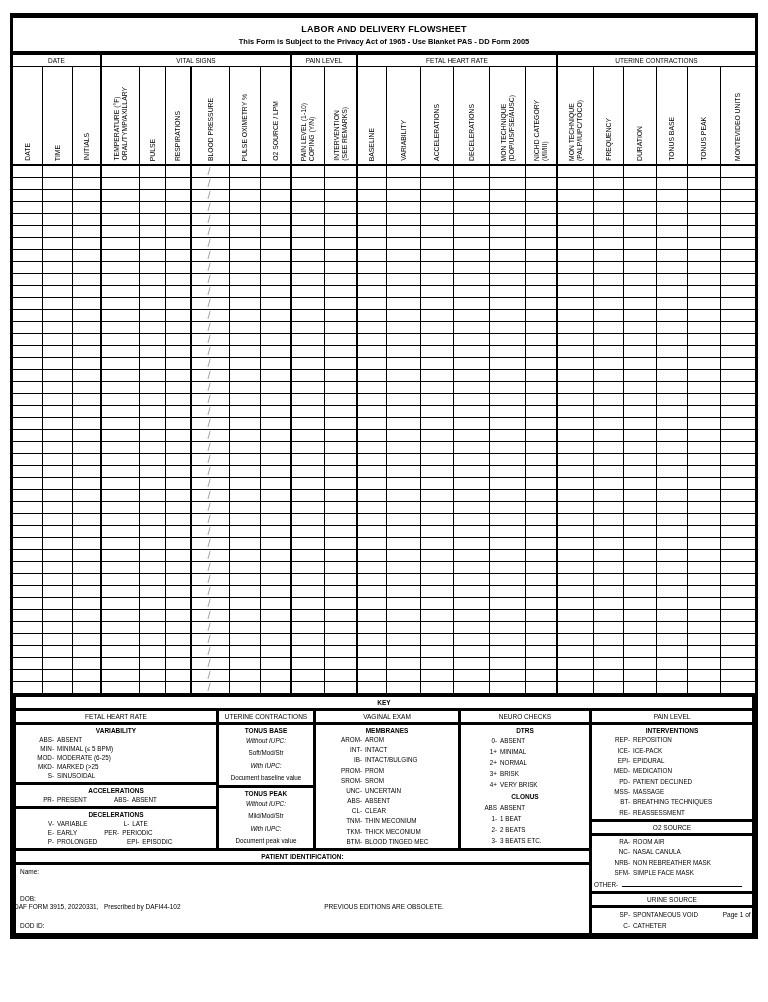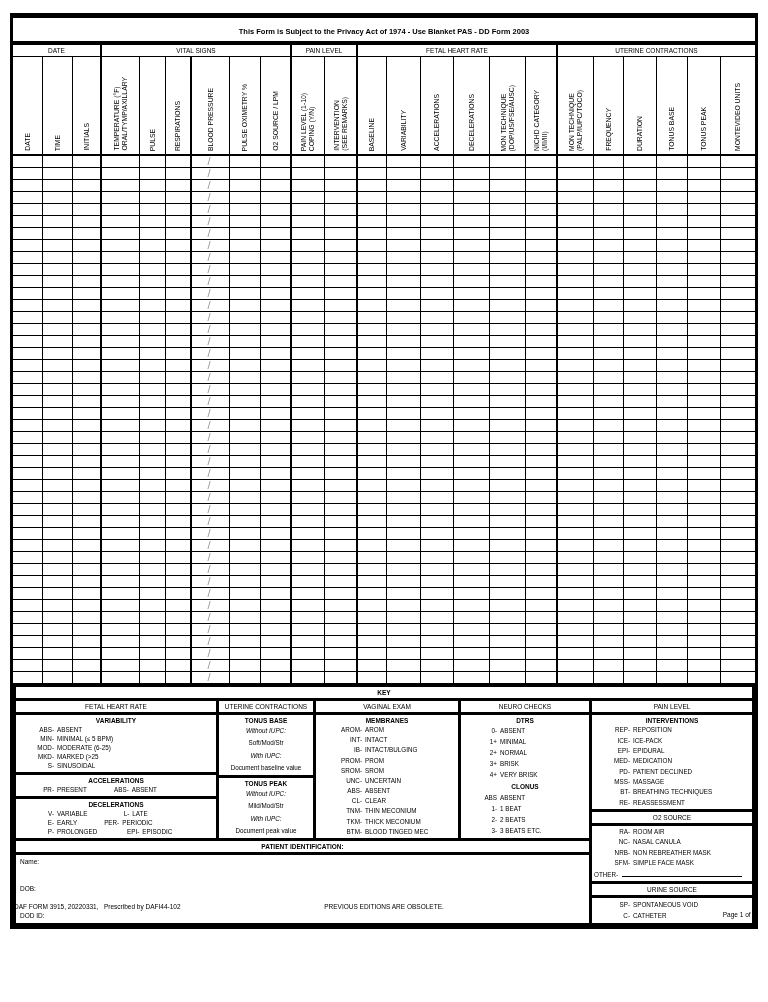--- a/index.html
+++ b/index.html
@@ -49,21 +49,22 @@
   .footer{position:absolute;left:10px;top:903px;width:748px;display:grid;grid-template-columns:1fr auto 1fr;font-size:6.5px;}
   .f-left{justify-self:start;padding-left:4px;white-space:pre;}
   .f-center{justify-self:center;}
   .f-right{justify-self:end;padding-right:2px;margin-top:8px;}
 </style>
 </head>
 <body>
 
 <div class="form">
   <div class="title">
-    <div class="t2">This Form is Subject to the Privacy Act of 1974 - Use Blanket PAS - DD Form 2003</div>
+    <div class="t1">LABOR AND DELIVERY FLOWSHEET</div>
+    <div class="t2">This Form is Subject to the Privacy Act of 1965 - Use Blanket PAS - DD Form 2005</div>
   </div>
 
   <div id="grid" style="grid-template-columns: 30px 30px 29px 38px 26px 26px 38px 31px 31px 33px 33px 29px 34px 33px 36px 36px 32px 36px 30px 33px 31px 33px 34px;">
       <div class="gcell" style="grid-column: span 3;">DATE</div>
       <div class="gcell" style="grid-column: span 6;">VITAL SIGNS</div>
       <div class="gcell" style="grid-column: span 2;">PAIN LEVEL</div>
       <div class="gcell" style="grid-column: span 6;">FETAL HEART RATE</div>
       <div class="gcell bR0" style="grid-column: span 6;">UTERINE CONTRACTIONS</div>
       <div class="hcell">
         <span class="vtxt">DATE</span>

